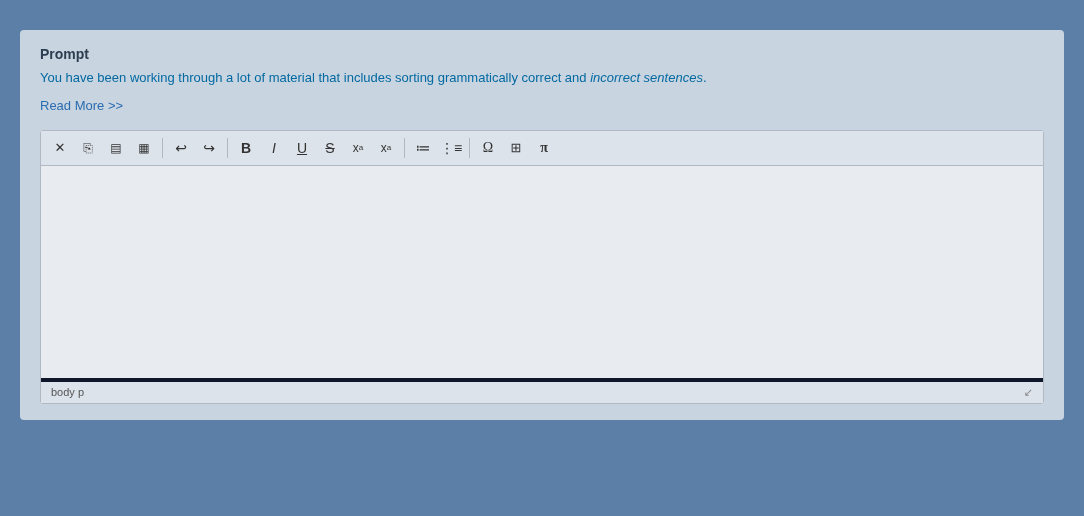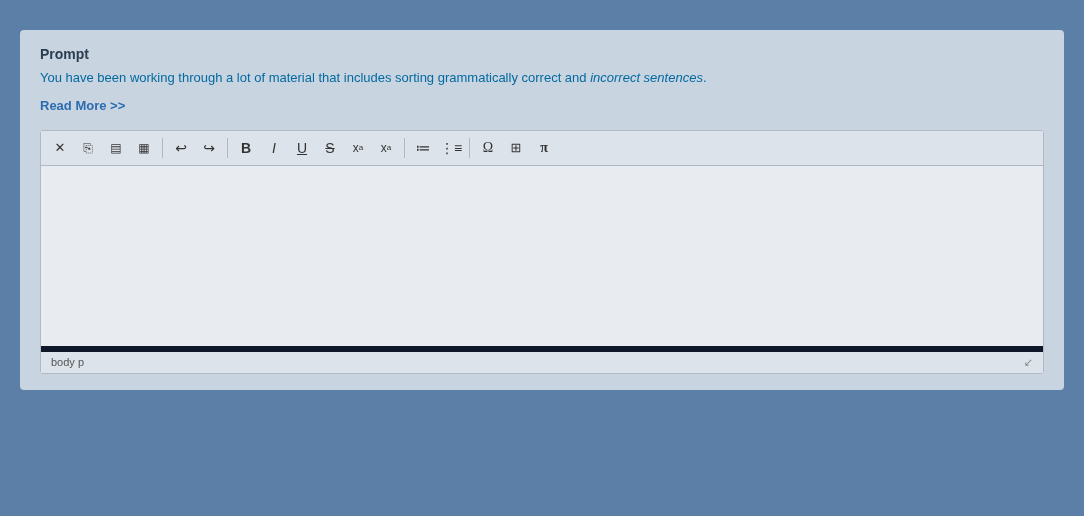--- a/index.html
+++ b/index.html
@@ -52,21 +52,21 @@
       margin-bottom: 8px;
     }
 
     .prompt-text em {
       font-style: italic;
     }
 
     .read-more-link {
       color: #2b6cb0;
       font-size: 13px;
-      font-weight: bold;
+      font-weight: normal;
       cursor: pointer;
       text-decoration: none;
       display: inline-block;
     }
 
     .editor-container {
       background: #e8ecf0;
       border: 1px solid #b0b8c4;
       border-radius: 3px;
       flex: 1;
@@ -128,26 +128,27 @@
     }
 
     .editor-body {
       flex: 1;
       padding: 10px 12px;
       background: #e8ecf0;
       min-height: 180px;
     }
 
     .editor-footer {
-      border-top: 6px solid #0f172a;
+      border-top: 4px solid #0f172a;
       padding: 4px 10px;
       background: #dde3ea;
       display: flex;
       align-items: center;
       justify-content: space-between;
+      margin-top: 32px;
     }
 
     .editor-footer-path {
       font-size: 11px;
       color: #555;
     }
 
     .editor-footer-icon {
       font-size: 11px;
       color: #888;

